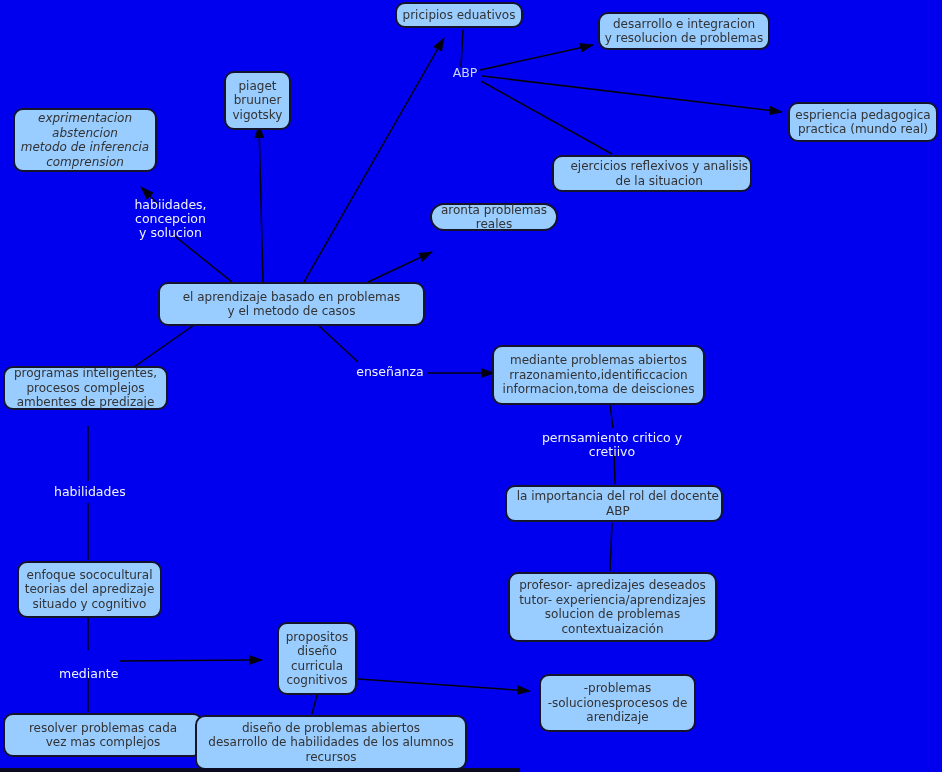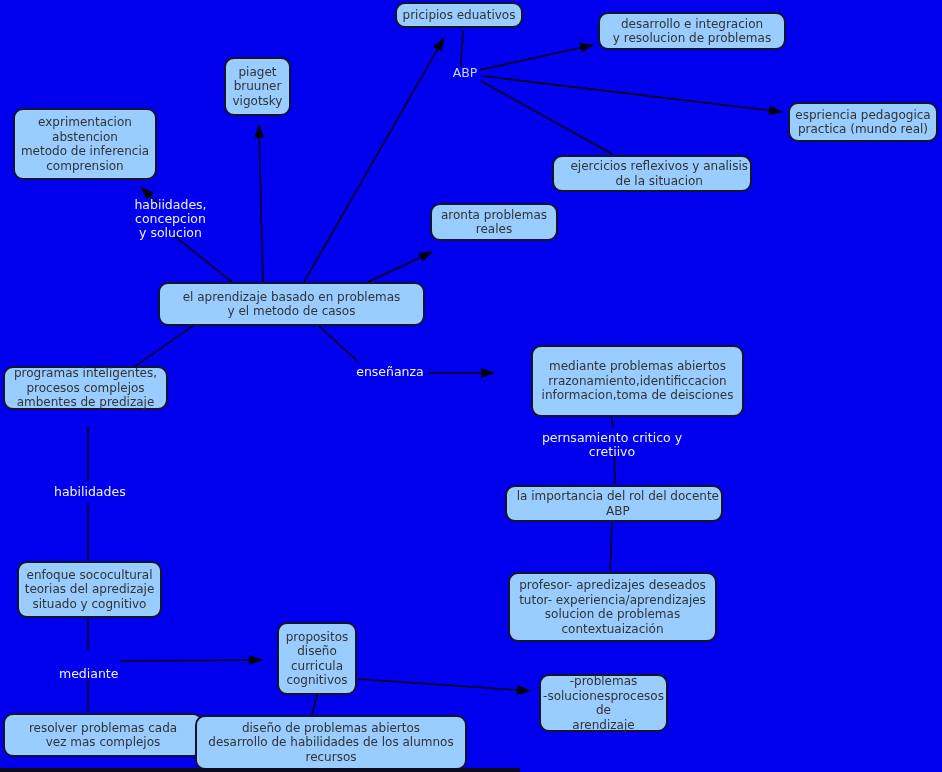--- a/index.html
+++ b/index.html
@@ -60,65 +60,65 @@
       <line x1="120" y1="661" x2="262" y2="660" marker-end="url(#ah)"></line>
       <line x1="317" y1="695" x2="312" y2="714"></line>
       <line x1="358" y1="679" x2="530" y2="691" marker-end="url(#ah)"></line>
     </g>
   </svg>
 
   <div class="node" style="left:395px;top:2px;width:128px;height:26px;">
     <span>pricipios eduativos</span>
   </div>
 
-  <div class="node" style="left:598px;top:12px;width:188px;height:38px;">
+  <div class="node" style="left:598px;top:12px;width:172px;height:38px;">
     <span>desarrollo e integracion
 y resolucion de problemas</span>
   </div>
 
-  <div class="node" style="left:224px;top:57px;width:67px;height:59px;">
+  <div class="node" style="left:224px;top:71px;width:67px;height:59px;">
     <span>piaget
 bruuner
 vigotsky</span>
   </div>
 
-  <div class="node" style="left:13px;top:108px;width:144px;height:72px;">
+  <div class="node" style="left:13px;top:108px;width:144px;height:64px;font-style:italic;">
     <span>exprimentacion
 abstencion
 metodo de inferencia
 comprension</span>
   </div>
 
   <div class="node" style="left:788px;top:102px;width:150px;height:40px;">
     <span>espriencia pedagogica
 practica (mundo real)</span>
   </div>
 
   <div class="node" style="left:552px;top:155px;width:200px;height:37px;justify-content:flex-end;">
     <span>ejercicios reflexivos y analisis
 de la situacion</span>
   </div>
 
-  <div class="node" style="left:430px;top:203px;width:128px;height:38px;">
+  <div class="node" style="left:430px;top:203px;width:128px;height:28px;border-radius:15px;">
     <span>aronta problemas
 reales</span>
   </div>
 
   <div class="node" style="left:158px;top:282px;width:267px;height:44px;">
     <span>el aprendizaje basado en problemas
 y el metodo de casos</span>
   </div>
 
   <div class="node" style="left:3px;top:366px;width:165px;height:44px;">
     <span>programas inteligentes,
 procesos complejos
 ambentes de predizaje</span>
   </div>
 
-  <div class="node" style="left:531px;top:345px;width:213px;height:72px;">
+  <div class="node" style="left:492px;top:345px;width:213px;height:60px;">
     <span>mediante problemas abiertos
 rrazonamiento,identificcacion
 informacion,toma de deisciones</span>
   </div>
 
   <div class="node" style="left:505px;top:485px;width:218px;height:37px;justify-content:flex-end;">
     <span>la importancia del rol del docente
 ABP</span>
   </div>
 
@@ -146,21 +146,21 @@
     <span>resolver problemas cada
 vez mas complejos</span>
   </div>
 
   <div class="node" style="left:195px;top:715px;width:272px;height:55px;">
     <span>diseño de problemas abiertos
 desarrollo de habilidades de los alumnos
 recursos</span>
   </div>
 
-  <div class="node" style="left:539px;top:674px;width:129px;height:58px;">
+  <div class="node" style="left:539px;top:674px;width:157px;height:58px;">
     <span>-problemas
 -solucionesprocesos de
 arendizaje</span>
   </div>
 
   <div class="link-label" style="left:450px;top:66px;width:30px;color:#c9d6f5;">ABP</div>
 
   <div class="link-label" style="left:98px;top:198px;width:145px;">habiidades, concepcion
 y solucion</div>
 

